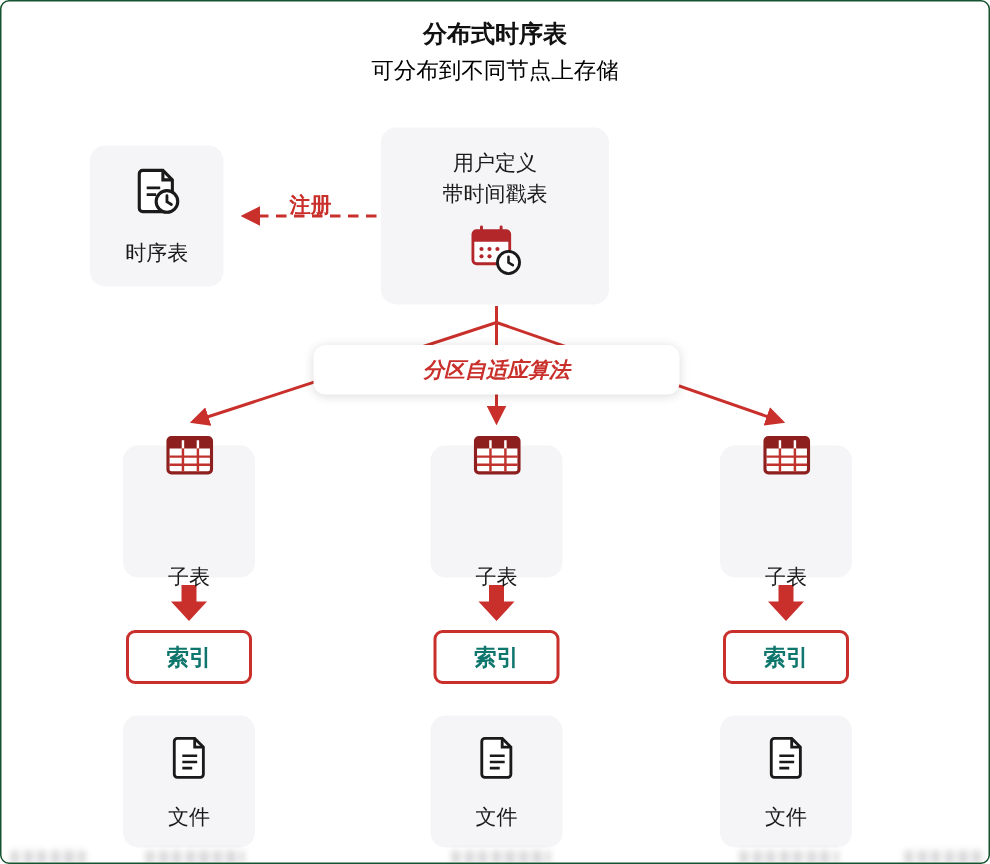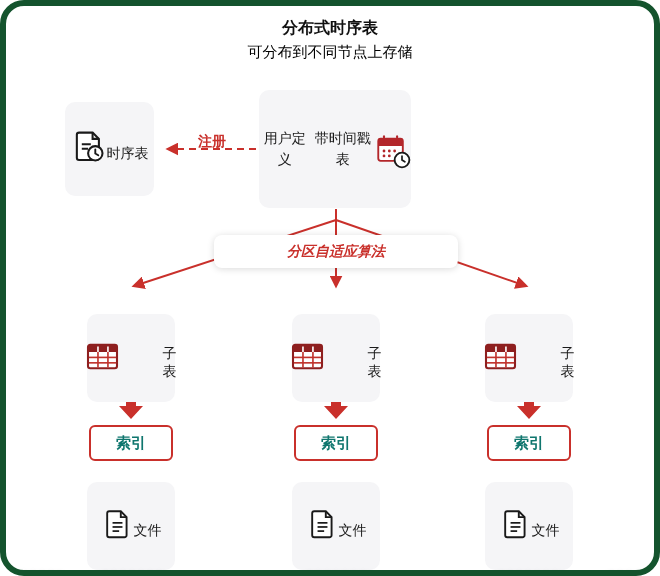--- a/index.html
+++ b/index.html
@@ -1,53 +1,53 @@
 <!DOCTYPE html>
 <html><head>
 <meta charset="utf-8">
 <style>
   html,body { margin:0; padding:0; background:#ffffff; }
   body { font-family:"Liberation Sans","DejaVu Sans",sans-serif; color:#1a1a1a; }
   .canvas {
     position:relative; width:660px; height:576px; background:#fff;
-    border:6px solid #14532d; border-radius:24px; overflow:hidden; box-sizing:border-box;
+    border:1px solid #14532d; border-radius:6px; overflow:hidden; box-sizing:border-box;
   }
   .abs { position:absolute; }
   .title {
     top:12px; left:0; width:100%; text-align:center;
     font-size:16px; font-weight:bold; color:#111;
   }
   .subtitle {
     top:37px; left:0; width:100%; text-align:center;
     font-size:15px; font-weight:normal; color:#000000;
   }
   .node {
     background:#f5f5f7; border-radius:10px;
-    display:flex; flex-direction:row; align-items:center; justify-content:center;font-family:Liberation Serif, serif;
+    display:flex; flex-direction:column; align-items:center; justify-content:center;font-family:Liberation Serif, serif;
   }
   .node .lbl { font-size:14px; color:#1a1a1a; margin-top:9px; }
   .box-ts   { left:59px;  top:96px; width:89px;  height:94px; }
   .box-user { left:253px; top:84px; width:152px; height:118px; }
   .box-user .txt { font-size:14px; line-height:21px; text-align:center; color:#1a1a1a; }
   .box-user .ico { margin-top:7px; }
   .register-label {
     left:176px; top:107px; width:60px; text-align:center;
     color:#c9302b; font-weight:bold; font-size:14px;margin-top:20px;
   }
   .pill {
     left:208px; top:229px; width:244px; height:33px; background:#fff;
     border-radius:8px; box-shadow:0 1px 7px rgba(0,0,0,.15);
     display:flex; align-items:center; justify-content:center;
     color:#c9302b; font-weight:bold; font-size:14px;font-style:italic;
   }
   .partition-key {
     left:470px; top:237px; width:176px; text-align:center;
     font-weight:bold; font-size:15px; color:#111;
   }
-  .sub-box  { width:88px; height:88px; top:308px;gap:44px; }
+  .sub-box  { width:88px; height:88px; top:296px;gap:44px; }
   .file-box { width:88px; height:88px; top:476px; }
   .col0 { left:81px; } .col1 { left:286px; } .col2 { left:479px; }
   .index-box {
     width:84px; height:36px; top:419px; background:#fff;
     border:2px solid #c9302b; border-radius:6px; box-sizing:border-box;
     display:flex; align-items:center; justify-content:center;
     color:#0f766e; font-weight:bold; font-size:15px;
   }
   .icol0 { left:83px; } .icol1 { left:288px; } .icol2 { left:481px; }
   .connector-layer { left:0; top:0; pointer-events:none; }

